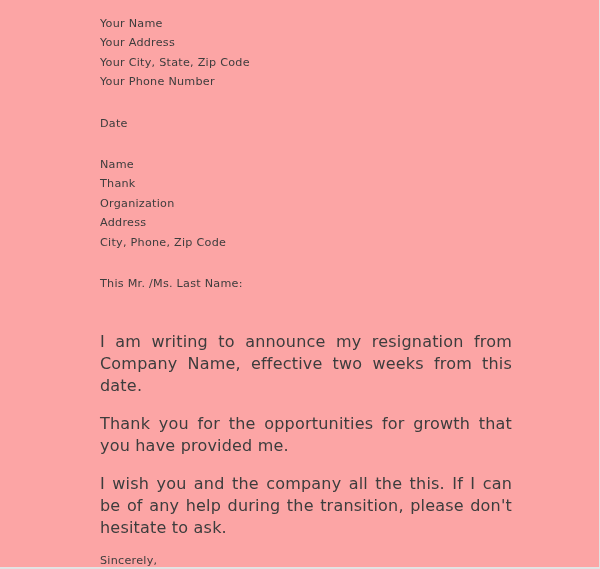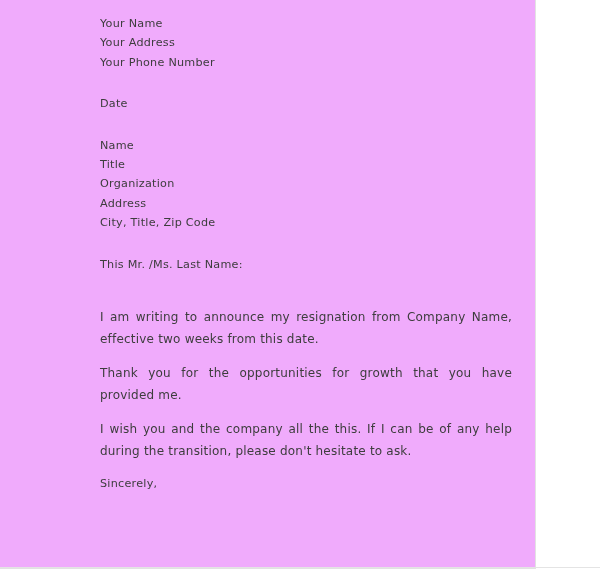--- a/index.html
+++ b/index.html
@@ -9,23 +9,23 @@
   body {
     width: 600px;
     height: 569px;
     background: #ffffff;
     font-family: "DejaVu Sans", sans-serif;
     color: #3b3b3b;
     overflow: hidden;
   }
   .page {
     position: relative;
-    width: 536px;
+    width: 600px;
     height: 569px;
-    background: #f0abfc;
+    background: #fca5a5;
     box-sizing: border-box;
     border-right: 1px solid #e2e2e2;
     border-bottom: 1px solid #e2e2e2;
   }
   .letter {
     position: absolute;
     left: 100px;
     top: 14px;
     width: 412px;
   }
@@ -33,26 +33,26 @@
     margin: 0 0 14px 0;
   }
   .line {
     font-size: 11.2px;
     line-height: 19.4px;
     letter-spacing: 0.25px;
     color: #3d3d3d;
     white-space: pre-wrap;
   }
   .para {
-    font-size: 12px;
+    font-size: 16px;
     line-height: 22px;
     letter-spacing: 0.2px;
     color: #3d3d3d;
     text-align: justify;
-    margin: 10px 0 12px 0;
+    margin: 16px 0 12px 0;
   }
   .gap-sm { height: 8px; }
   .bottom-rule {
     position: absolute;
     left: 0;
     bottom: 0;
     width: 600px;
     height: 1px;
     background: #e4e4e4;
   }
@@ -60,37 +60,38 @@
 </head>
 <body>
 
 <div class="page">
 
   <div class="letter">
 
     <div class="block sender-block">
       <div class="line">Your Name</div>
       <div class="line">Your Address</div>
+      <div class="line">Your City, State, Zip Code</div>
       <div class="line">Your Phone Number</div>
     </div>
 
     <div class="gap-sm"></div>
 
     <div class="block date-block">
       <div class="line">Date</div>
     </div>
 
     <div class="gap-sm"></div>
 
     <div class="block recipient-block">
       <div class="line">Name</div>
-      <div class="line">Title</div>
+      <div class="line">Thank</div>
       <div class="line">Organization</div>
       <div class="line">Address</div>
-      <div class="line">City, Title, Zip Code</div>
+      <div class="line">City, Phone, Zip Code</div>
     </div>
 
     <div class="gap-sm"></div>
 
     <div class="block salutation-block">
       <div class="line">This Mr. /Ms. Last Name:</div>
     </div>
 
     <div class="gap-sm"></div>
 

